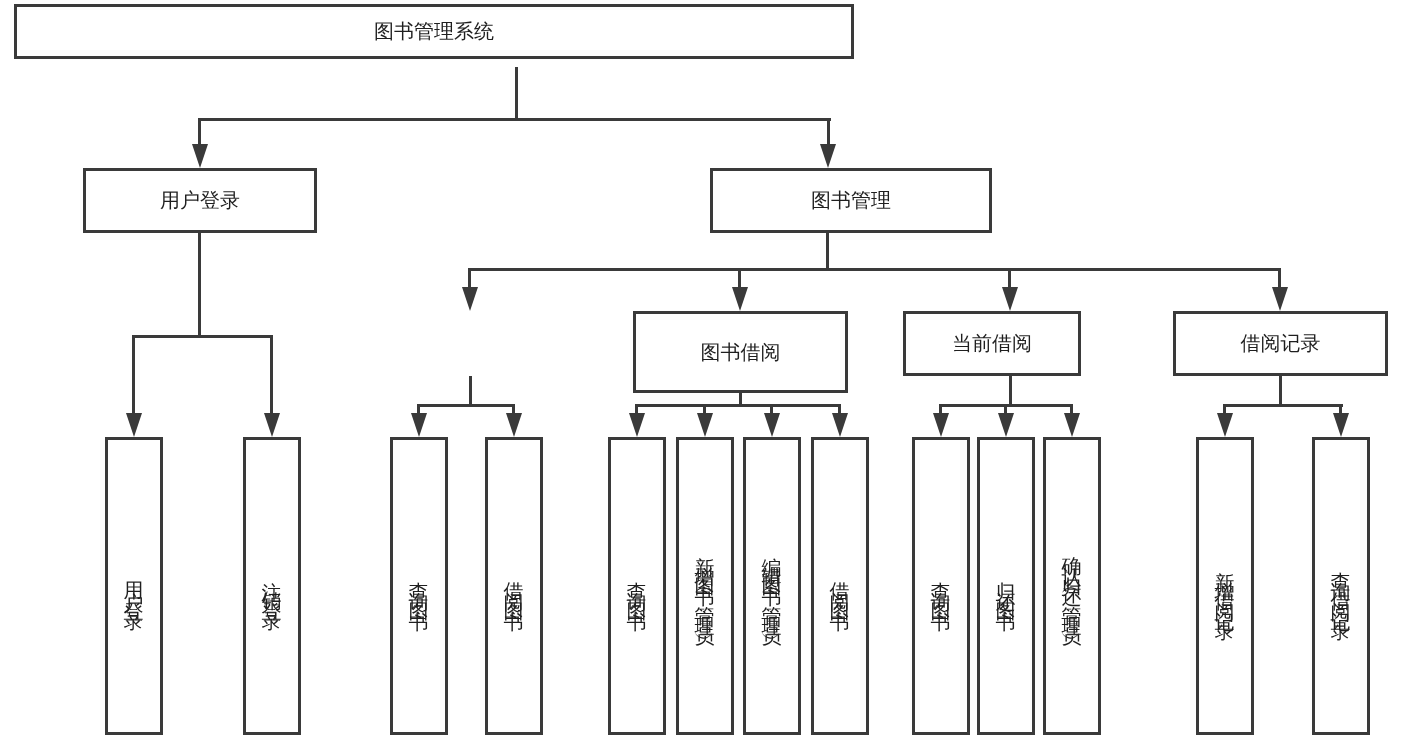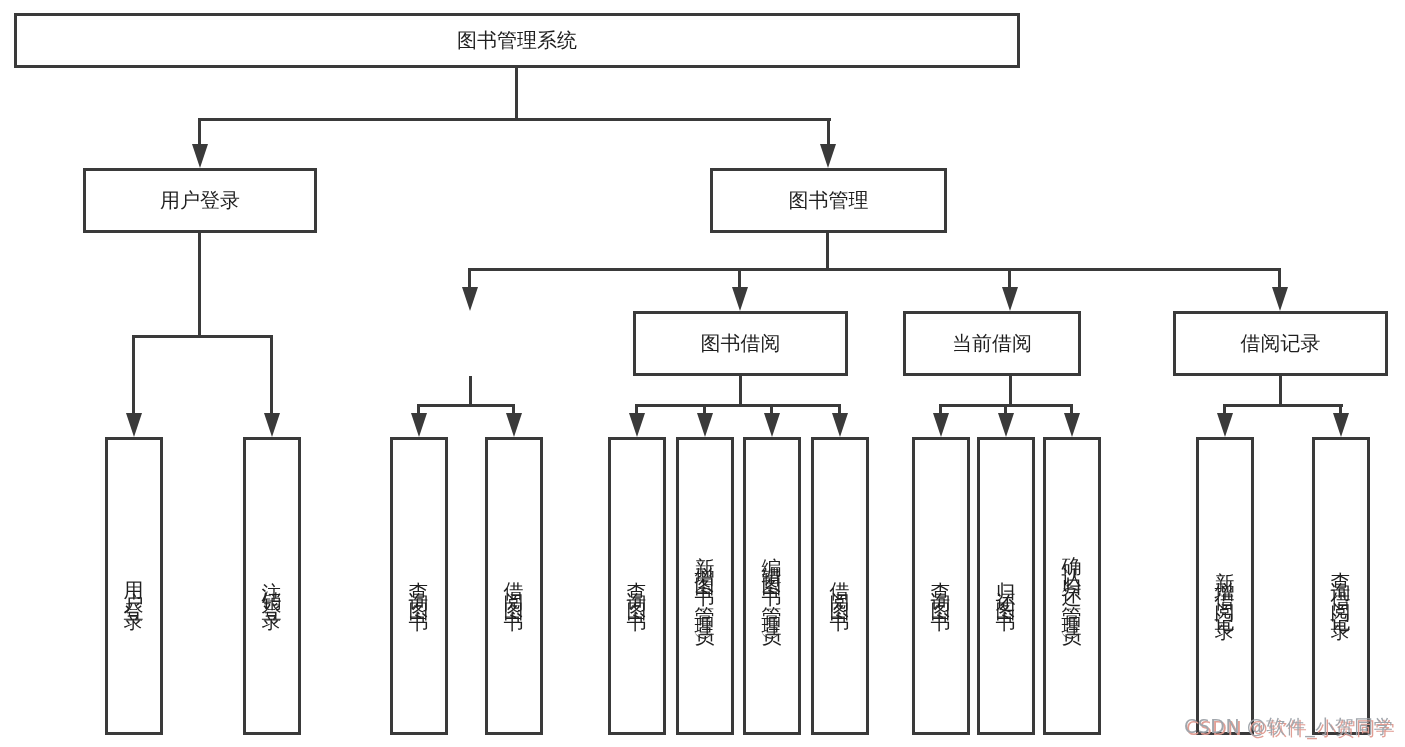--- a/index.html
+++ b/index.html
@@ -63,35 +63,35 @@
     white-space:nowrap;
     z-index:3;
     opacity:0.95;
   }
 </style>
 </head>
 <body>
 
 <div id="canvas">
 
-  <div class="box" style="left:14px;top:13px;width:1006px;height:55px;">
+  <div class="box" style="left:14px;top:4px;width:840px;height:55px;">
     <span>图书管理系统</span>
   </div>
 
   <div class="line" style="left:515px;top:67px;width:3px;height:54px;"></div>
   <div class="line" style="left:198px;top:118px;width:633px;height:3px;"></div>
   <div class="line" style="left:198px;top:118px;width:3px;height:28px;"></div>
   <div class="line" style="left:827px;top:118px;width:3px;height:28px;"></div>
   <div class="arrow" style="left:192px;top:144px;"></div>
   <div class="arrow" style="left:820px;top:144px;"></div>
 
   <div class="box" style="left:83px;top:168px;width:234px;height:65px;">
     <span>用户登录</span>
   </div>
-  <div class="box" style="left:710px;top:168px;width:237px;height:65px;">
+  <div class="box" style="left:710px;top:168px;width:282px;height:65px;">
     <span>图书管理</span>
   </div>
 
   <div class="line" style="left:198px;top:233px;width:3px;height:104px;"></div>
   <div class="line" style="left:132px;top:335px;width:141px;height:3px;"></div>
   <div class="line" style="left:132px;top:335px;width:3px;height:80px;"></div>
   <div class="line" style="left:270px;top:335px;width:3px;height:80px;"></div>
   <div class="arrow" style="left:126px;top:413px;"></div>
   <div class="arrow" style="left:264px;top:413px;"></div>
 
@@ -99,21 +99,21 @@
   <div class="line" style="left:468px;top:268px;width:813px;height:3px;"></div>
   <div class="line" style="left:468px;top:268px;width:3px;height:21px;"></div>
   <div class="line" style="left:738px;top:268px;width:3px;height:21px;"></div>
   <div class="line" style="left:1008px;top:268px;width:3px;height:21px;"></div>
   <div class="line" style="left:1278px;top:268px;width:3px;height:21px;"></div>
   <div class="arrow" style="left:462px;top:287px;"></div>
   <div class="arrow" style="left:732px;top:287px;"></div>
   <div class="arrow" style="left:1002px;top:287px;"></div>
   <div class="arrow" style="left:1272px;top:287px;"></div>
 
-  <div class="box" style="left:633px;top:311px;width:215px;height:65px;">
+  <div class="box" style="left:633px;top:311px;width:215px;height:82px;">
     <span>图书借阅</span>
   </div>
   <div class="box" style="left:903px;top:311px;width:178px;height:65px;">
     <span>当前借阅</span>
   </div>
   <div class="box" style="left:1173px;top:311px;width:215px;height:65px;">
     <span>借阅记录</span>
   </div>
 
   <div class="line" style="left:469px;top:376px;width:3px;height:31px;"></div>
@@ -187,15 +187,14 @@
     <span class="vtext">确认归还（管理员）</span>
   </div>
 
   <div class="leaf" style="left:1196px;">
     <span class="vtext">新增借阅记录</span>
   </div>
   <div class="leaf" style="left:1312px;">
     <span class="vtext">查询借阅记录</span>
   </div>
 
-  <div class="watermark">CSDN @软件_小贺同学</div>
 
 </div>
 
 </body></html>

